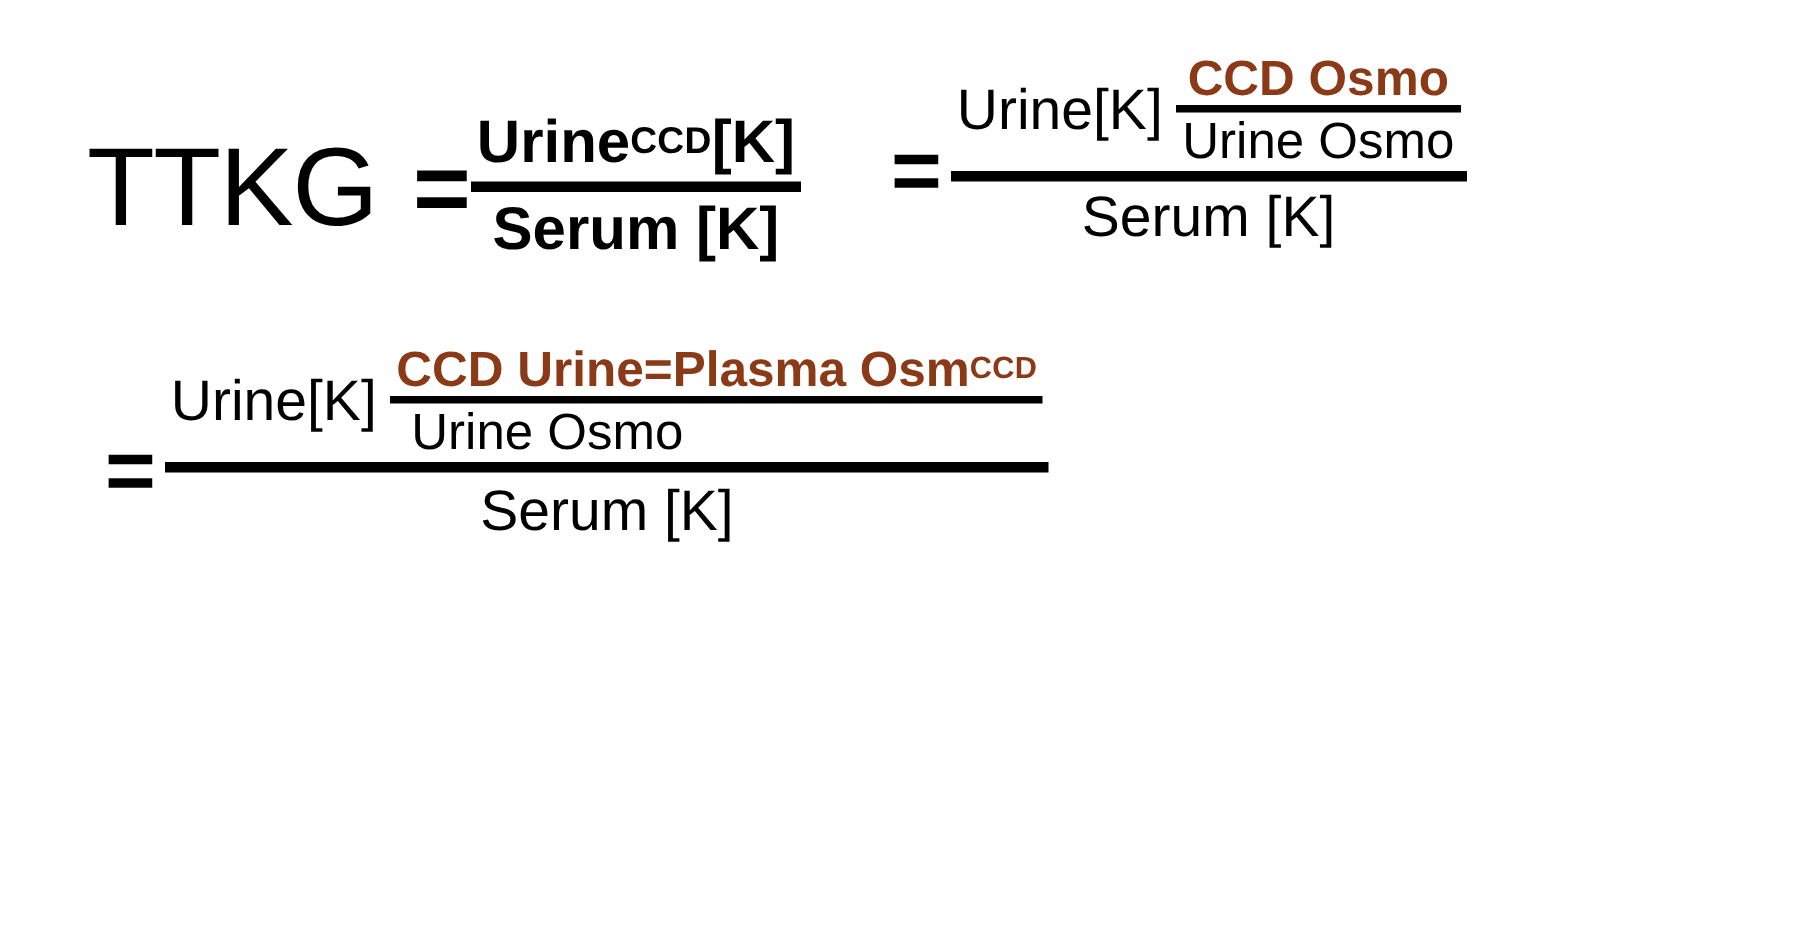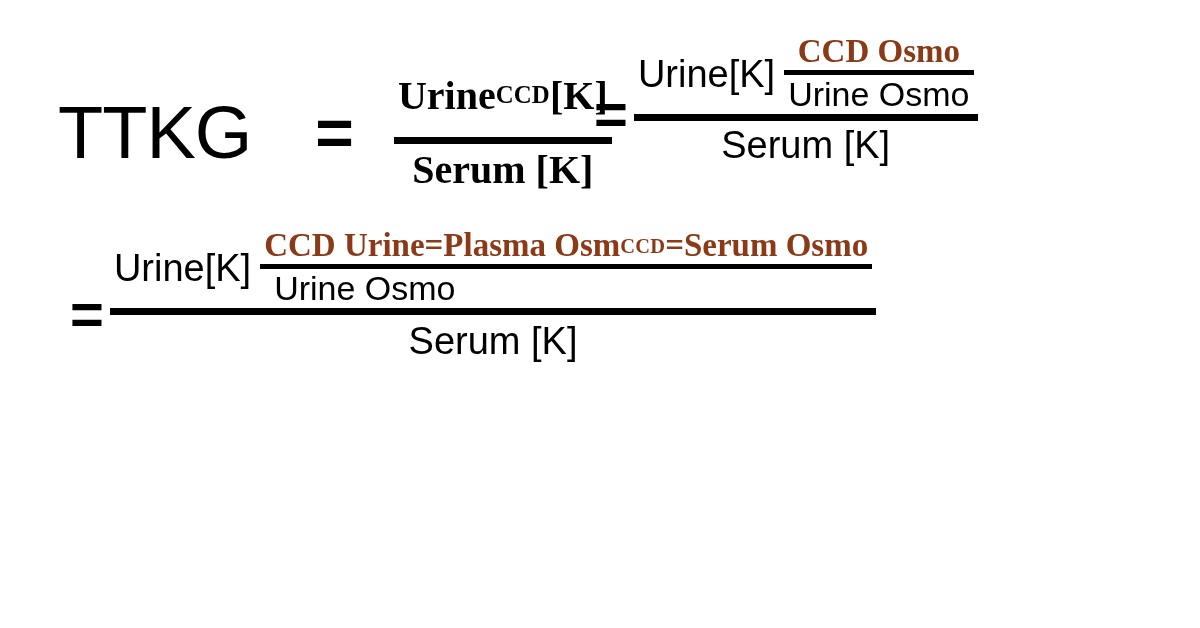--- a/index.html
+++ b/index.html
@@ -71,29 +71,29 @@
   }
 
   sub {
     font-size: 0.62em;
     vertical-align: -0.22em;
     letter-spacing: 0.2px;
     text-align: right;
   }
 
   
-  .b  { font-weight: 700; font-family: Liberation Serif, serif; }
+  .b  { font-weight: 700; }
   .r  { font-weight: 400; }
   .brown { color: #8a3a16; }
 
   
-  #expr1 { left: 58px; top: 74px; gap: 40px; }
+  #expr1 { left: 58px; top: 74px; }
   #expr1 .lhs { margin-right: 24px; }
   #expr1 .frac1 { font-size: 40px; }
-  #expr1 .frac1 .num { padding-bottom: 20px; }
+  #expr1 .frac1 .num { padding-bottom: 4px; }
   #expr1 .frac1 .den { padding-top: 4px; }
 
   
   #expr2 { left: 594px; top: 36px; }
   #expr2 > .eqsign { margin-right: 6px; margin-top: 26px; }
   #expr2 .outer { font-size: 38px; }
   #expr2 .outer .num { padding-bottom: 2px; }
   #expr2 .outer .den { padding-top: 4px; }
   #expr2 .inner { font-size: 34px; margin-top: -2px; }
   #expr2 .inner .num { font-size: 33px; padding-bottom: 0px; }
@@ -153,21 +153,20 @@
   <span class="eqsign mid">=</span>
 
   <span class="frac outer">
     <span class="num">
       <span class="prod">
         <span class="lead r">Urine[K]</span>
         <span class="frac inner">
           <span class="num b brown">
             <span>CCD Urine=Plasma Osm</span>
               <sub>CCD</sub>
-              <span>=Serum Osmo</span>
           </span>
           <span class="bar thin"></span>
           <span class="den r">Urine Osmo</span>
         </span>
       </span>
     </span>
     <span class="bar thick"></span>
     <span class="den r">Serum [K]</span>
   </span>
 </div>

